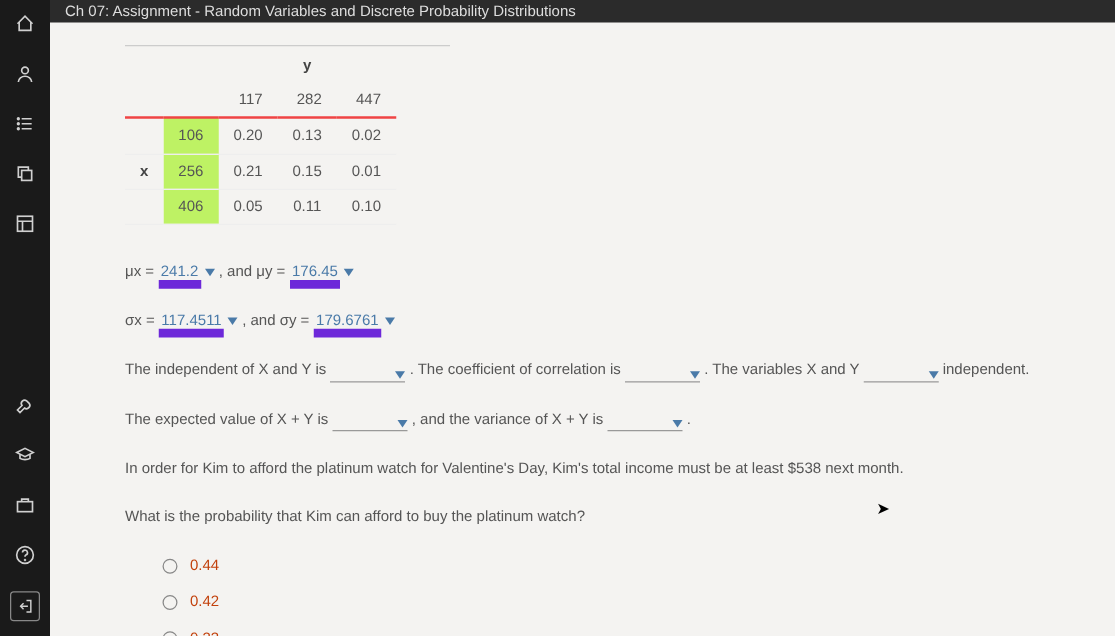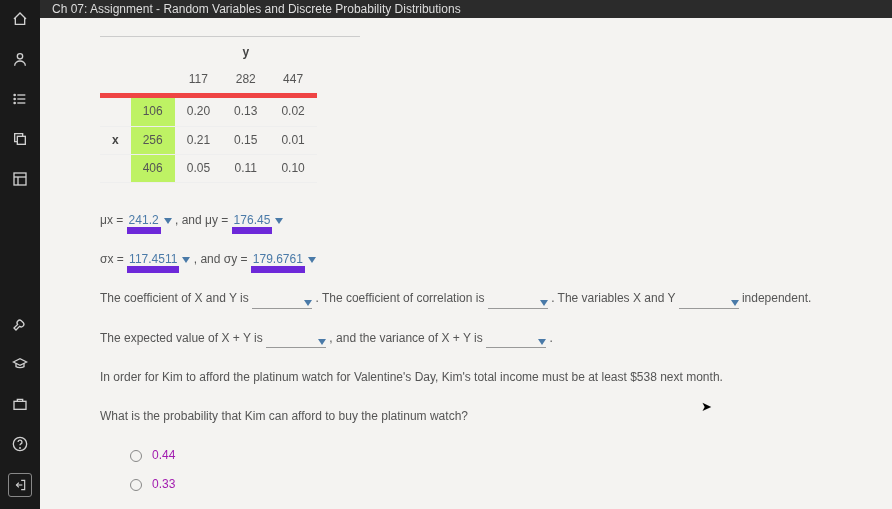--- a/index.html
+++ b/index.html
@@ -69,21 +69,22 @@
     table.prob td, table.prob th {
       padding: 4px 12px;
       text-align: center;
       font-weight: normal;
     }
     table.prob .axis-label {
       font-weight: bold;
       color: #444;
     }
     table.prob .colhead td {
-      border-bottom: 5px solid #ef4444;
+      border-bottom: 2px solid #ef4444;
+      text-align: right;
     }
     table.prob tr.datarow td {
       border-bottom: 1px solid #eee;
     }
     table.prob tr.datarow td.xv {
       background: #bef264;
     }
     .line {
       margin-bottom: 20px;
       color: #555;
@@ -118,21 +119,21 @@
       float: right;
     }
     .options {
       padding-left: 30px;
     }
     .option {
       display: flex;
       align-items: center;
       gap: 10px;
       margin-bottom: 10px;
-      color: #a21caf;
+      color: #c2410c;
       font-size: 12px;
     }
     .radio {
       width: 12px;
       height: 12px;
       border: 1px solid #888;
       border-radius: 50%;
       flex-shrink: 0;
     }
     .cursor-arrow {
@@ -274,21 +275,21 @@
     </div>
 
     <div class="line">
       <span>σx =</span>
       <span class="fill">117.4511</span><span class="tri"></span>
       <span>, and σy =</span>
       <span class="fill">179.6761</span><span class="tri"></span>
     </div>
 
     <div class="line">
-      <span>The coefficient of X and Y is</span>
+      <span>The independent of X and Y is</span>
       <span class="blank"><span class="tri"></span></span>
       <span>. The coefficient of correlation is</span>
       <span class="blank"><span class="tri"></span></span>
       <span>. The variables X and Y</span>
       <span class="blank"><span class="tri"></span></span>
       <span>independent.</span>
     </div>
 
     <div class="line">
       <span>The expected value of X + Y is</span>
@@ -302,19 +303,23 @@
 
     <div class="line">What is the probability that Kim can afford to buy the platinum watch?</div>
 
     <div class="options">
       <div class="option">
         <span class="radio"></span>
         <span>0.44</span>
       </div>
       <div class="option">
         <span class="radio"></span>
+        <span>0.42</span>
+      </div>
+      <div class="option">
+        <span class="radio"></span>
         <span>0.33</span>
       </div>
     </div>
 
   </div>
   <div class="cursor-arrow">➤</div>
 </div>
 
 </body></html>

